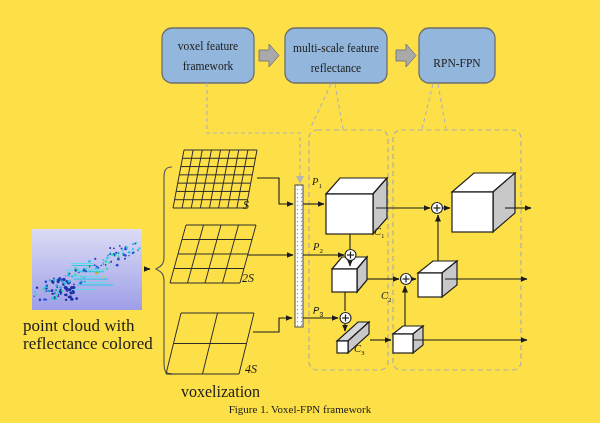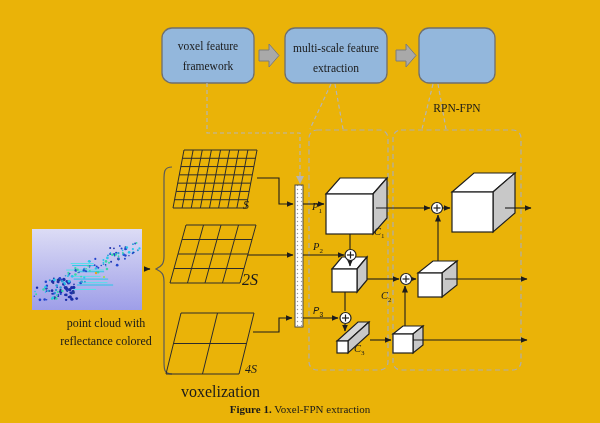--- a/index.html
+++ b/index.html
@@ -1,26 +1,26 @@
 <!DOCTYPE html>
 <html><head>
 <meta charset="utf-8">
 <style>
   html,body{margin:0;padding:0;background:#ffffff;}
-  #fig{position:relative;width:600px;height:423px;background:#eab308;
+  #fig{position:relative;width:600px;height:423px;background:#fde047;
        font-family:"Liberation Serif","DejaVu Serif",serif;color:#1a1a1a;overflow:hidden;}
   #gfx{position:absolute;left:0;top:0;}
   .lbl{position:absolute;white-space:nowrap;}
   .boxlbl{position:absolute;display:flex;flex-direction:column;justify-content:center;
           align-items:center;text-align:center;font-size:11.5px;line-height:20px;}
   .ital{font-style:italic;}
   .lbl sub{font-size:7px;font-style:normal;}
-  .cap2{position:absolute;width:140px;left:36px;text-align:center;font-size:12px;}
+  .cap2{position:absolute;width:140px;left:23px;text-align:left;font-size:17px;}
   #figcap{position:absolute;left:10px;top:403px;width:580px;text-align:center;font-size:11px;}
-  #figcap b{font-weight:bold;}
+  #figcap b{font-weight:normal;}
 </style>
 <style>.pbox{fill:#93b7dc;stroke:#6f6f6f;stroke-width:1.3;}
    .barrow{fill:#a9a9a9;stroke:#7c7c7c;stroke-width:1;}
    .gdash{stroke:#b5b5b5;stroke-width:1.2;fill:none;stroke-dasharray:4 3;}
    .dbox{fill:none;stroke:#aeaeae;stroke-width:1.2;stroke-dasharray:5 3.5;}
    .wire path{stroke:#1c1c1c;stroke-width:1.1;fill:none;}
    .grid line{stroke:#2c2c2c;stroke-width:1;}
    .cube polygon,.cube rect{stroke:#1f1f1f;stroke-width:1.2;}
    .sum circle{fill:#fff;stroke:#1f1f1f;stroke-width:1.2;}
    .sum line{stroke:#1f1f1f;stroke-width:1.2;}</style></head>
@@ -389,37 +389,37 @@
         <line x1="437" y1="204.5" x2="437" y2="211.5"></line>
       </g>
 </svg>
 
 <div class="boxlbl" style="left:162px;top:28px;width:92px;height:55px;">
   <div>voxel feature</div>
   <div>framework</div>
 </div>
 <div class="boxlbl" style="left:285px;top:28px;width:102px;height:60px;">
   <div>multi-scale feature</div>
-  <div>extraction</div>
+  <div>reflectance</div>
 </div>
-<div class="boxlbl" style="left:419px;top:28px;width:76px;height:69px;margin-top:45px;">
+<div class="boxlbl" style="left:419px;top:28px;width:76px;height:69px;">
   <div>RPN-FPN</div>
 </div>
 
 <div class="cap2" style="top:316px;">point cloud with</div>
 <div class="cap2" style="top:334px;font-family:Liberation Serif, serif;">reflectance colored</div>
 
 <div class="lbl ital" style="left:243px;top:198px;font-size:12px;">S</div>
-<div class="lbl ital" style="left:242px;top:271px;font-size:16px;">2S</div>
+<div class="lbl ital" style="left:242px;top:271px;font-size:12px;">2S</div>
 <div class="lbl ital" style="left:245px;top:362px;font-size:12px;">4S</div>
 <div class="lbl" style="left:181px;top:383px;font-size:16px;">voxelization</div>
 
-<div class="lbl ital" style="left:312px;top:201px;font-size:10.5px;"><span>P</span><sub>1</sub></div>
+<div class="lbl ital" style="left:312px;top:176px;font-size:10.5px;"><span>P</span><sub>1</sub></div>
 <div class="lbl ital" style="left:313px;top:241px;font-size:10.5px;text-align:right;"><span>P</span><sub>2</sub></div>
 <div class="lbl ital" style="left:313px;top:305px;font-size:10.5px;font-family:Liberation Mono, monospace;"><span>P</span><sub>3</sub></div>
 
 <div class="lbl ital" style="left:374px;top:226px;font-size:10.5px;"><span>C</span><sub>1</sub></div>
 <div class="lbl ital" style="left:361px;top:290px;font-size:10.5px;margin-left:20px;"><span>C</span><sub>2</sub></div>
 <div class="lbl ital" style="left:354px;top:343px;font-size:10.5px;"><span>C</span><sub>3</sub></div>
 
-<div id="figcap"><b>Figure 1.</b><span> Voxel-FPN extraction</span></div>
+<div id="figcap"><b>Figure 1.</b><span> Voxel-FPN framework</span></div>
 
 </div>
 
 </body></html>

